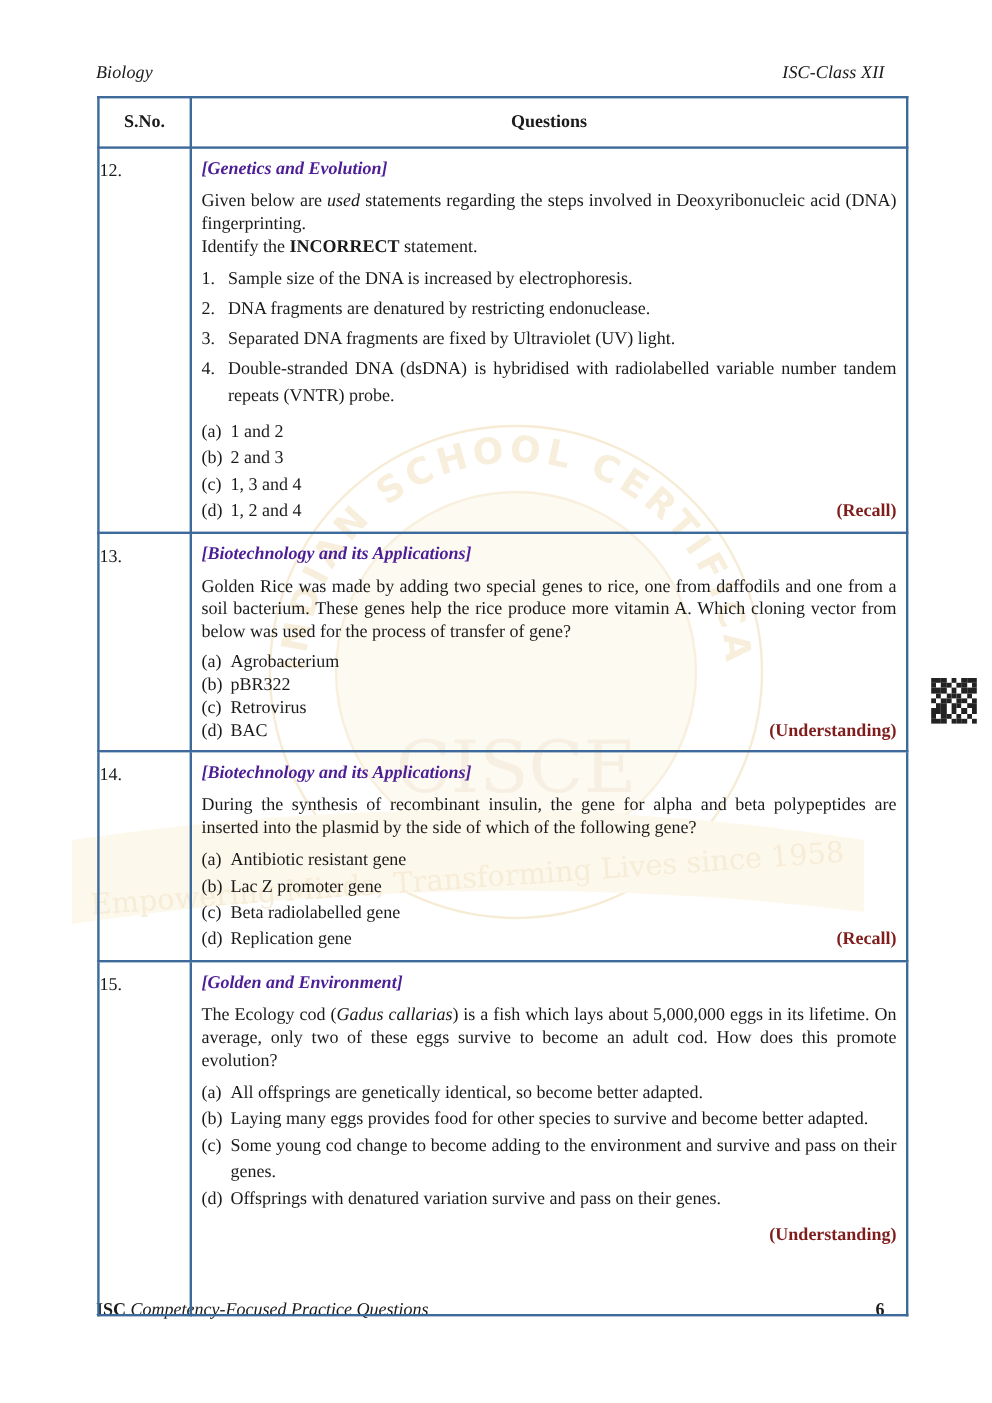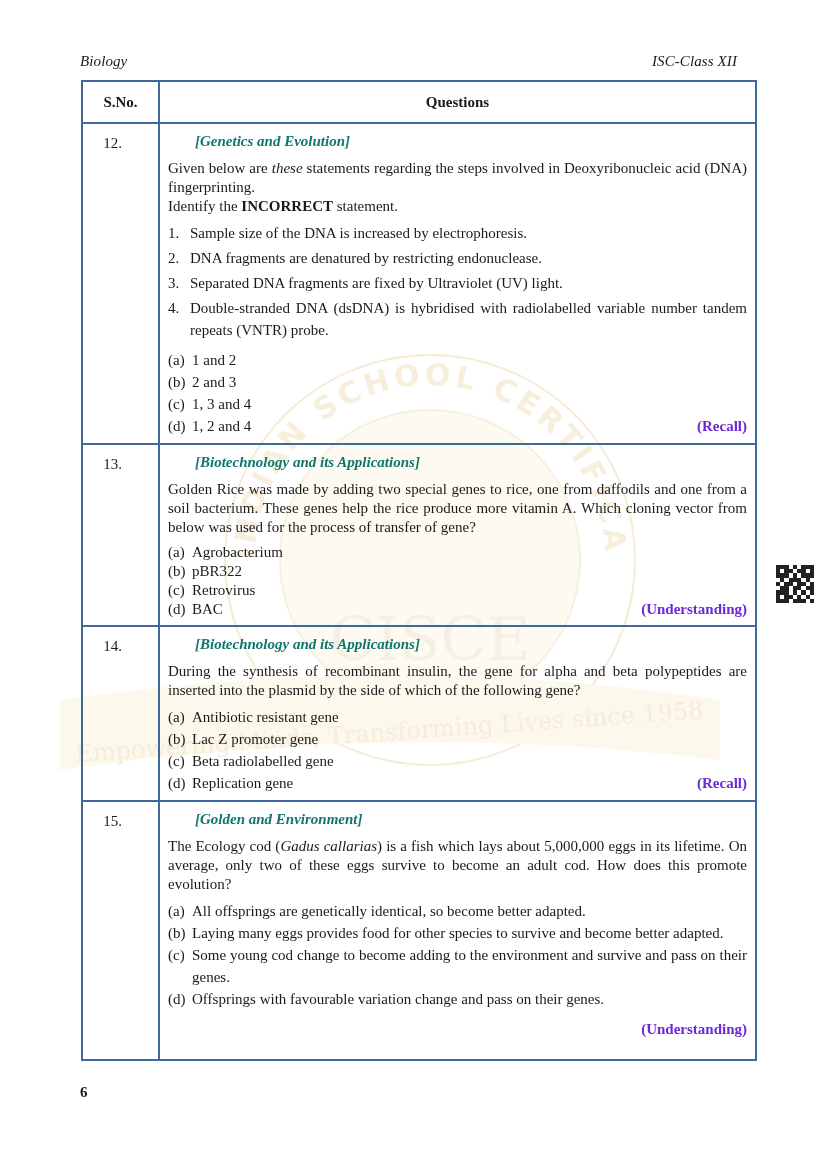--- a/index.html
+++ b/index.html
@@ -25,39 +25,39 @@
     border-collapse: collapse; z-index: 1;
     font-family: "Liberation Serif", serif; font-size: 15px; line-height: 19px;
   }
   table.qtable td, table.qtable th {
     border: 2px solid #3d6a9a; vertical-align: top;
   }
   table.qtable th {
     height: 38px; font-weight: bold; font-size: 15px; vertical-align: middle;
   }
   th.col-sno { width: 73px; }
-  td.sno { text-align: center; padding: 10px 16px 0 0; font-size: 15px; }
+  td.sno { text-align: left; padding: 10px 16px 0 0; font-size: 15px; }
   td.qcell { padding: 8px 8px 6px 8px; }
 
   .topic {
-    color: #0f766e; font-style: italic; font-weight: bold; font-size: 15px;
-    margin-bottom: 8px; display: block; margin-left: 27px;
+    color: #4c1d95; font-style: italic; font-weight: bold; font-size: 15px;
+    margin-bottom: 8px; display: block;
   }
   .stem { text-align: justify; margin-bottom: 6px; }
   .stem b { font-weight: bold; margin-top: 32px; }
   ol.stmts { margin: 0 0 8px 0; padding: 0; list-style: none; }
   ol.stmts li { display: flex; text-align: justify; margin-bottom: 3px; line-height: 22px; }
   ol.stmts li .n { width: 22px; flex: none; }
   .opts { margin: 0; }
   .opt { display: flex; line-height: 22px; }
   .opt .l { width: 24px; flex: none; }
   .opt .t { flex: 1; text-align: justify; }
   .opt .t.it { }
   .opt-row { display: flex; justify-content: space-between; align-items: baseline; }
-  .level { color: #6d28d9; font-weight: bold; }
+  .level { color: #7f1d1d; font-weight: bold; }
   .level-block { text-align: right; margin-top: 10px; }
 
   .opts.tight .opt { line-height: 19px; }
 
   .page-footer {
     position: absolute; left: 80px; right: 90px; top: 1082px; height: 20px;
     display: flex; justify-content: space-between; align-items: center;
     font-size: 15px; font-family: "Liberation Serif", serif;
   }
   .page-footer .brand { font-weight: bold; font-style: normal; }
@@ -102,21 +102,21 @@
       <th>Questions</th>
     </tr>
   </thead>
   <tbody>
 
     <tr style="height:320px;">
       <td class="sno">12.</td>
       <td class="qcell">
         <span class="topic">[Genetics and Evolution]</span>
         <div class="stem">
-          <span>Given below are </span><i>these</i><span> statements regarding the steps involved in Deoxyribonucleic acid (DNA) fingerprinting.</span><br>
+          <span>Given below are </span><i>used</i><span> statements regarding the steps involved in Deoxyribonucleic acid (DNA) fingerprinting.</span><br>
           <span>Identify the </span><b>INCORRECT</b><span> statement.</span>
         </div>
         <ol class="stmts">
           <li>
               <span class="n">1.</span>
               <span>Sample size of the DNA is increased by electrophoresis.</span>
             </li>
           <li>
               <span class="n">2.</span>
               <span>DNA fragments are denatured by restricting endonuclease.</span>
@@ -205,21 +205,21 @@
             <div class="opt">
                 <span class="l">(d)</span>
                 <span class="t">Replication gene</span>
               </div>
             <span class="level">(Recall)</span>
           </div>
         </div>
       </td>
     </tr>
 
-    <tr style="height:259px;">
+    <tr style="height:295px;">
       <td class="sno">15.</td>
       <td class="qcell">
         <span class="topic">[Golden and Environment]</span>
         <div class="stem">
           <span>The Ecology cod (</span><i>Gadus callarias</i><span>) is a fish which lays about 5,000,000 eggs in its lifetime. On average, only two of these eggs survive to become an adult cod. How does this promote evolution?</span>
         </div>
         <div class="opts">
           <div class="opt">
               <span class="l">(a)</span>
               <span class="t">All offsprings are genetically identical, so become better adapted.</span>
@@ -227,21 +227,21 @@
           <div class="opt">
               <span class="l">(b)</span>
               <span class="t">Laying many eggs provides food for other species to survive and become better adapted.</span>
             </div>
           <div class="opt">
               <span class="l">(c)</span>
               <span class="t">Some young cod change to become adding to the environment and survive and pass on their genes.</span>
             </div>
           <div class="opt">
               <span class="l">(d)</span>
-              <span class="t">Offsprings with favourable variation change and pass on their genes.</span>
+              <span class="t">Offsprings with denatured variation survive and pass on their genes.</span>
             </div>
         </div>
         <div class="level-block">
           <span class="level">(Understanding)</span>
         </div>
       </td>
     </tr>
   </tbody>
 </table>
 
@@ -323,14 +323,18 @@
     <div></div>
     <div class="w"></div>
     <div></div>
     <div></div>
     <div></div>
     <div class="w"></div>
     <div></div>
 </div>
 
 <div class="page-footer">
+  <span>
+    <span class="brand">ISC</span>
+    <span class="sub">Competency-Focused Practice Questions</span>
+  </span>
   <span class="pnum">6</span>
 </div>
 
 </body></html>

